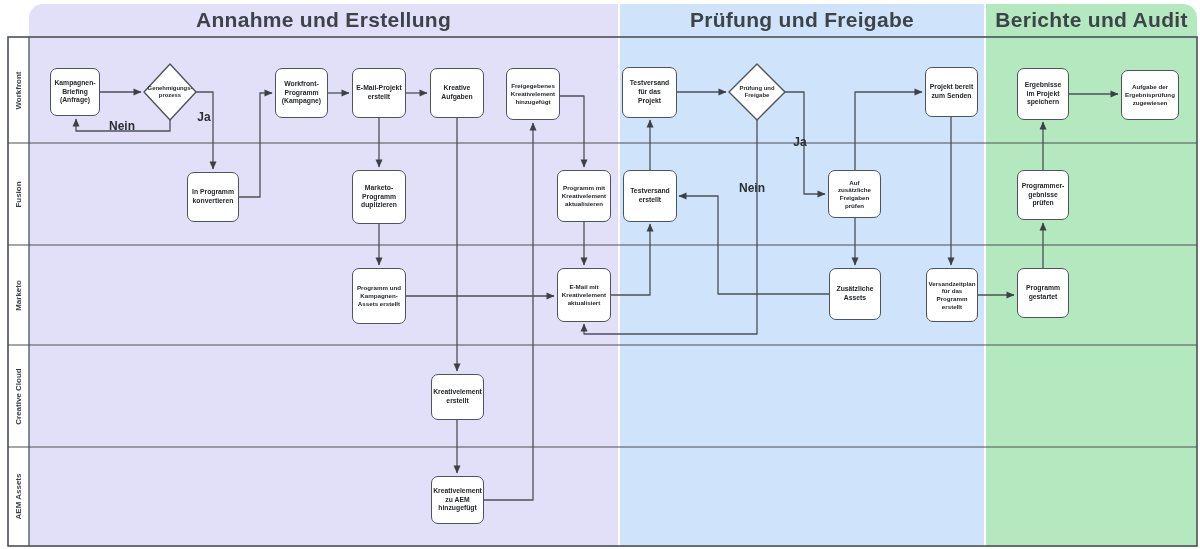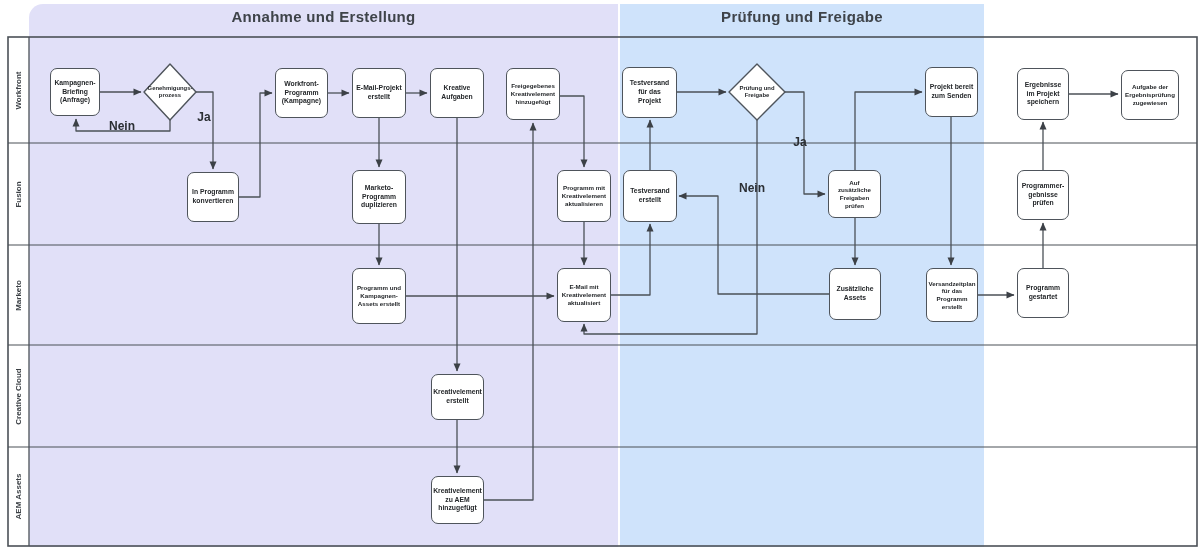--- a/index.html
+++ b/index.html
@@ -3,21 +3,21 @@
 <meta charset="utf-8">
 <style>
   html,body{margin:0;padding:0;background:#ffffff;}
   .canvas{position:relative;width:1200px;height:549px;background:#ffffff;
           font-family:"Liberation Sans",sans-serif;overflow:hidden;}
   .phase{position:absolute;top:4px;height:543px;z-index:0;}
   .phase-1{left:29px;width:589px;background:#e1e0f8;border-top-left-radius:14px;}
   .phase-2{left:620px;width:364px;background:#cfe3fb;}
   .phase-3{left:986px;width:211px;background:#b4e9c0;border-top-right-radius:14px;}
   .phase-title{position:absolute;left:0;top:4px;width:100%;text-align:center;
-               font-size:15px;font-weight:bold;color:#3e4349;letter-spacing:.3px;}
+               font-size:21px;font-weight:bold;color:#3e4349;letter-spacing:.3px;}
   .lane-col{position:absolute;left:8px;top:37px;width:21px;height:509px;background:#fff;
             z-index:1;display:flex;flex-direction:column;box-sizing:border-box;}
   .lane-cell{display:flex;align-items:center;justify-content:center;overflow:hidden;}
   .lane-cell span{transform:rotate(-90deg);white-space:nowrap;font-size:8px;
                   font-weight:bold;color:#3a3f44;}
   svg.overlay{position:absolute;left:0;top:0;z-index:2;}
   .node{position:absolute;z-index:3;background:#ffffff;border:1.4px solid #4e545b;
         border-radius:7px;display:flex;align-items:center;justify-content:center;
         text-align:center;font-weight:bold;font-size:6.8px;line-height:1.3;
         color:#24272a;padding:2px 3px;box-sizing:border-box;hyphens:manual;}
@@ -31,20 +31,23 @@
 </head>
 <body>
 
 <div class="canvas">
 
   <div class="phase phase-1">
     <div class="phase-title">Annahme und Erstellung</div>
   </div>
   <div class="phase phase-2">
     <div class="phase-title">Prüfung und Freigabe</div>
+  </div>
+  <div class="phase phase-3">
+    <div class="phase-title">Berichte und Audit</div>
   </div>
 
   <div class="lane-col">
     <div class="lane-cell" style="height:106px">
         <span>Workfront</span>
       </div>
     <div class="lane-cell" style="height:102px">
         <span>Fusion</span>
       </div>
     <div class="lane-cell" style="height:100px">

